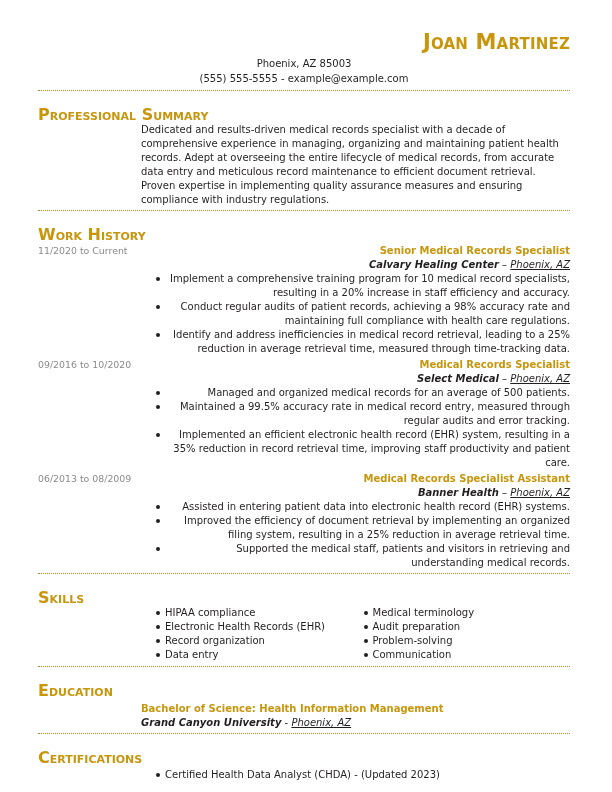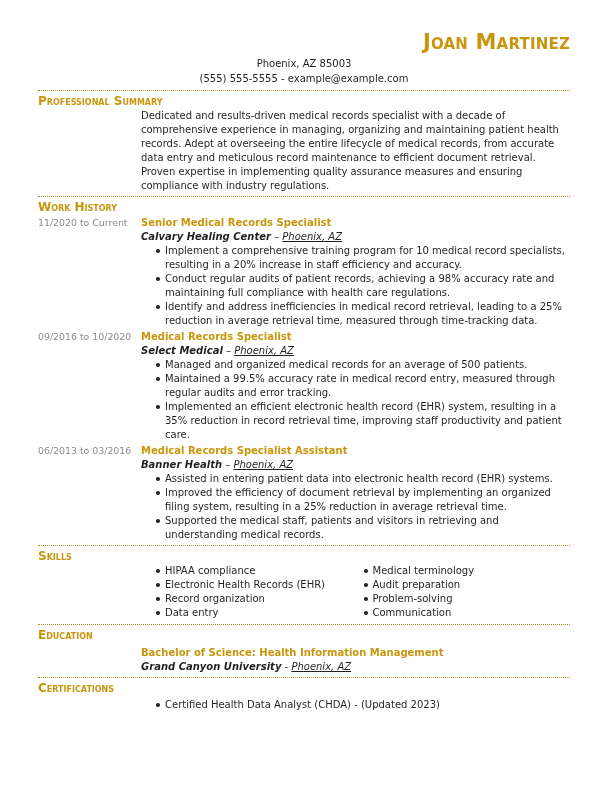--- a/index.html
+++ b/index.html
@@ -24,27 +24,27 @@
       letter-spacing: 0.2px;
     }
     .contact { text-align: center; font-size: 10px; line-height: 15px; color: #231f20; }
     .contact-line { display: block; }
     .sep { border-top: 1px dotted #b88a2a; height: 0; margin: 0; }
     .section { display: flex; flex-direction: column; }
     .section-title {
       font-weight: bold;
       font-variant: small-caps;
       color: #c8960c;
-      font-size: 12px;
+      font-size: 16px;
       line-height: 16px;
-      margin-top: 2px;
+      margin-top: 16px;
     }
     .body-col { margin-left: 103px; }
     .summary { font-size: 10px; line-height: 14px; padding-bottom: 3px; }
-    .job { display: flex; position: relative; }
+    .job { display: flex; position: relative; text-align: right; }
     .job-date { position: absolute; left: 0; top: 0; color: #8a8a8a; font-size: 9.4px; line-height: 14px; }
     .job-body { margin-left: 103px; }
     .job-title { color: #c8960c; font-weight: bold; font-size: 10px; line-height: 14px; }
     .company { font-size: 10px; line-height: 14px; }
     .company-name { font-weight: bold; font-style: italic; }
     .company-loc { font-style: italic; text-decoration: underline; }
     ul.bullets { list-style: none; margin-left: 14px; }
     ul.bullets li { position: relative; padding-left: 10px; font-size: 10px; line-height: 14px; }
     ul.bullets li::before {
       content: "";
@@ -100,21 +100,21 @@
         <div class="company"><span class="company-name">Select Medical</span><span> – </span><span class="company-loc">Phoenix, AZ</span></div>
         <ul class="bullets">
           <li>Managed and organized medical records for an average of 500 patients.</li>
           <li>Maintained a 99.5% accuracy rate in medical record entry, measured through regular audits and error tracking.</li>
           <li>Implemented an efficient electronic health record (EHR) system, resulting in a 35% reduction in record retrieval time, improving staff productivity and patient care.</li>
         </ul>
       </div>
     </div>
 
     <div class="job" style="margin-top:2px; padding-bottom:3px;">
-      <div class="job-date">06/2013 to 03/2016</div>
+      <div class="job-date">06/2013 to 08/2009</div>
       <div class="job-body">
         <div class="job-title">Medical Records Specialist Assistant</div>
         <div class="company"><span class="company-name">Banner Health</span><span> – </span><span class="company-loc">Phoenix, AZ</span></div>
         <ul class="bullets">
           <li>Assisted in entering patient data into electronic health record (EHR) systems.</li>
           <li>Improved the efficiency of document retrieval by implementing an organized filing system, resulting in a 25% reduction in average retrieval time.</li>
           <li>Supported the medical staff, patients and visitors in retrieving and understanding medical records.</li>
         </ul>
       </div>
     </div>

